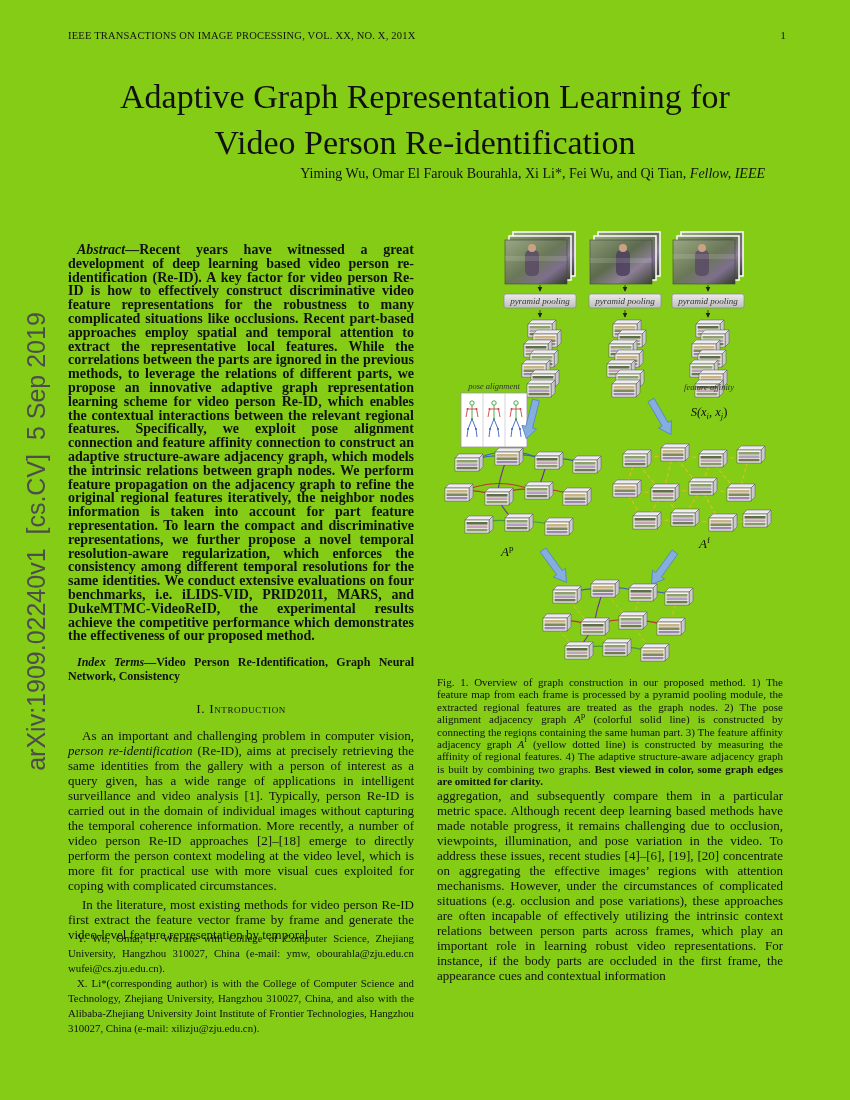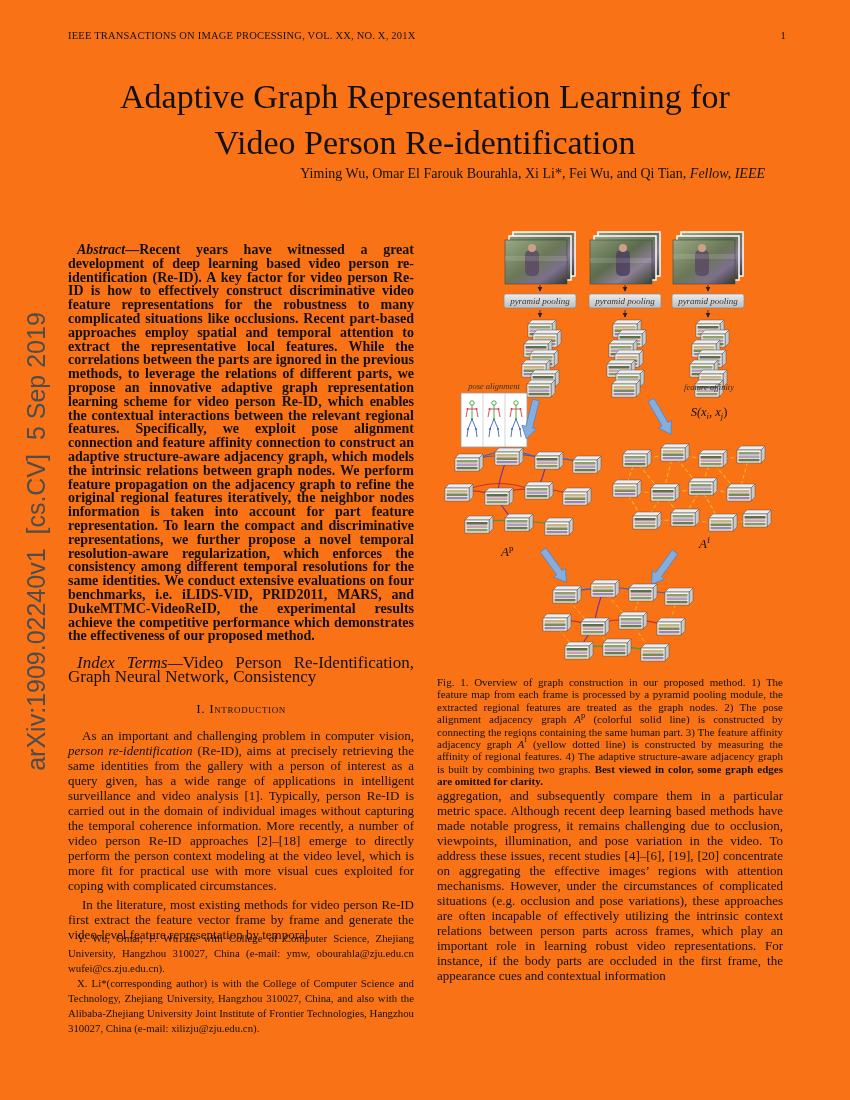--- a/index.html
+++ b/index.html
@@ -2,21 +2,21 @@
 <html lang="en"><head>
 <meta charset="utf-8">
 <style>
   * { box-sizing: border-box; margin: 0; padding: 0; }
   html, body { background: #ffffff; }
   body {
     width: 850px; height: 1100px;
     font-family: "Liberation Serif", "DejaVu Serif", serif;
     color: #111;
   }
-  .page { position: relative; width: 850px; height: 1100px; overflow: hidden; background: #f97316; }
+  .page { position: relative; width: 850px; height: 1100px; overflow: hidden; background: #84cc16; }
 
   .page-header {
     position: absolute; top: 30px; left: 68px; right: 64px;
     display: flex; justify-content: space-between;
     font-size: 10.5px; letter-spacing: 0.2px;
   }
 
   .arxiv-stamp {
     position: absolute; left: -254px; top: 527px; width: 580px;
     text-align: center; transform: rotate(-90deg);
@@ -35,22 +35,22 @@
 
   .col-left  { position: absolute; left: 68px;  top: 243px; width: 346px; }
   .col-right { position: absolute; left: 437px; top: 230px; width: 346px; }
 
   .abstract {
     font-size: 14px; line-height: 13.8px; font-weight: bold;
     text-align: justify; text-indent: 9px; hyphens: auto;
   }
   .abstract-label, .it-label { font-style: italic; }
   .index-terms {
-    margin-top: 13px; font-size: 17px; line-height: 13.8px;
-    font-weight: normal; text-align: justify; text-indent: 9px;
+    margin-top: 13px; font-size: 12px; line-height: 13.8px;
+    font-weight: bold; text-align: justify; text-indent: 9px;
   }
   .section-heading {
     margin-top: 17px; text-align: center;
     font-size: 13.5px; font-weight: normal;
     font-variant: small-caps; letter-spacing: 0.6px;
   }
   .body-par {
     font-size: 13px; line-height: 15px; text-align: justify; hyphens: auto;
   }
   .col-left .body-par { margin-top: 11px; }

